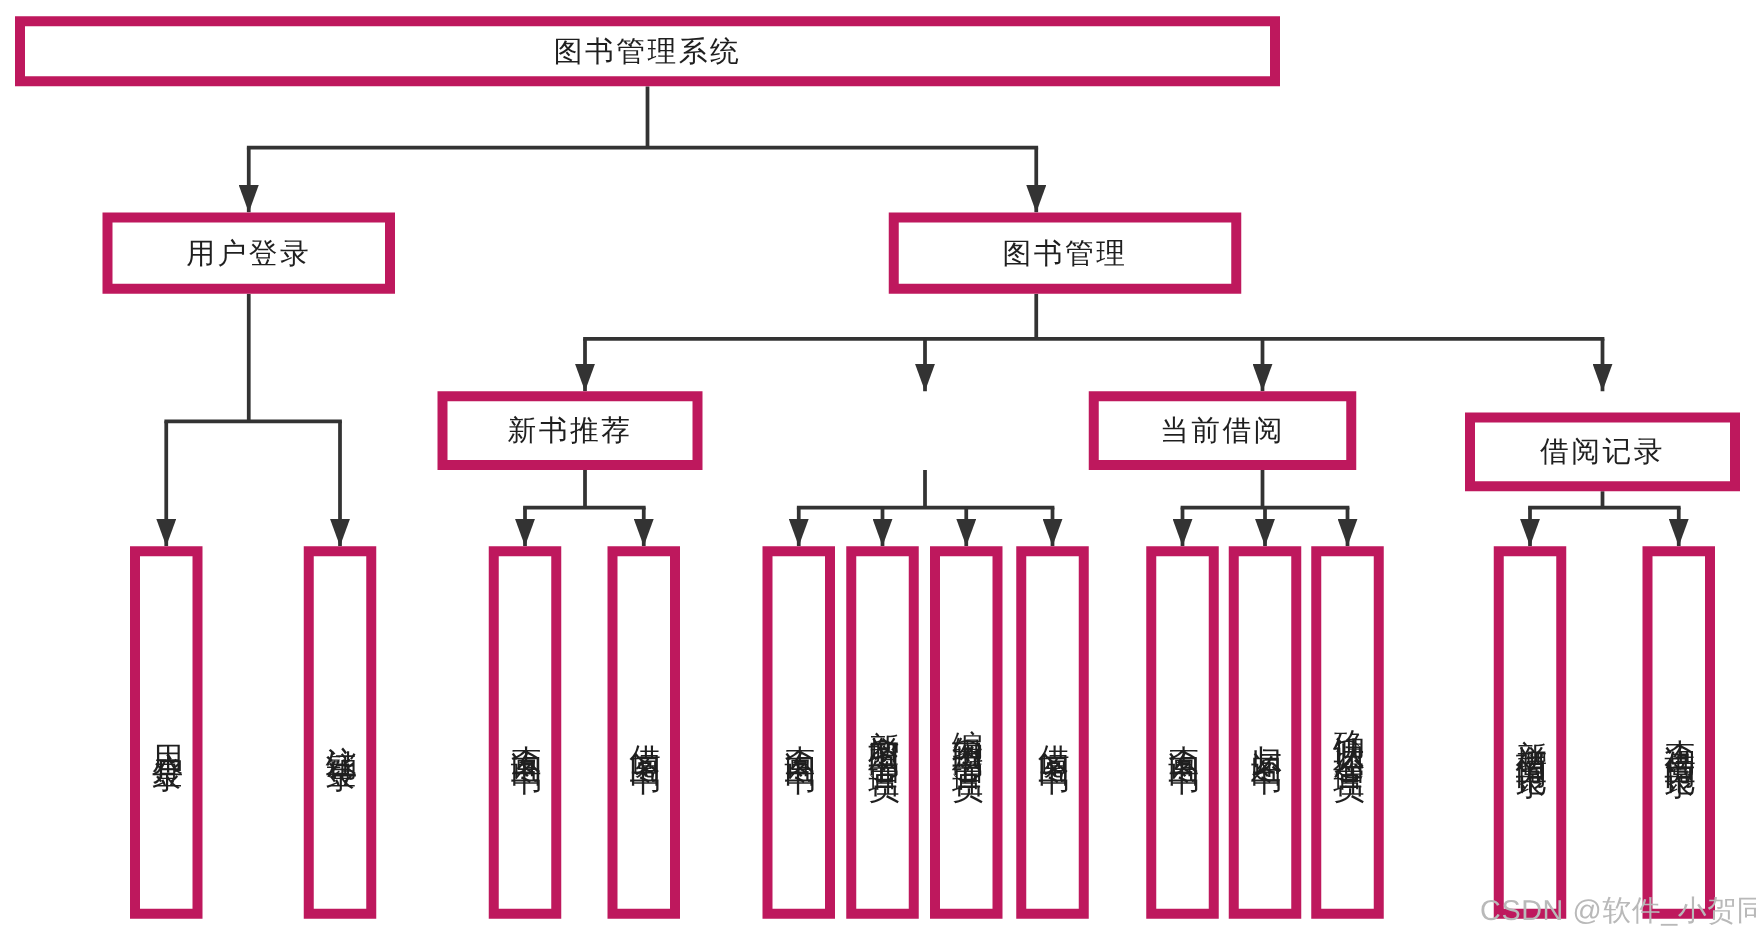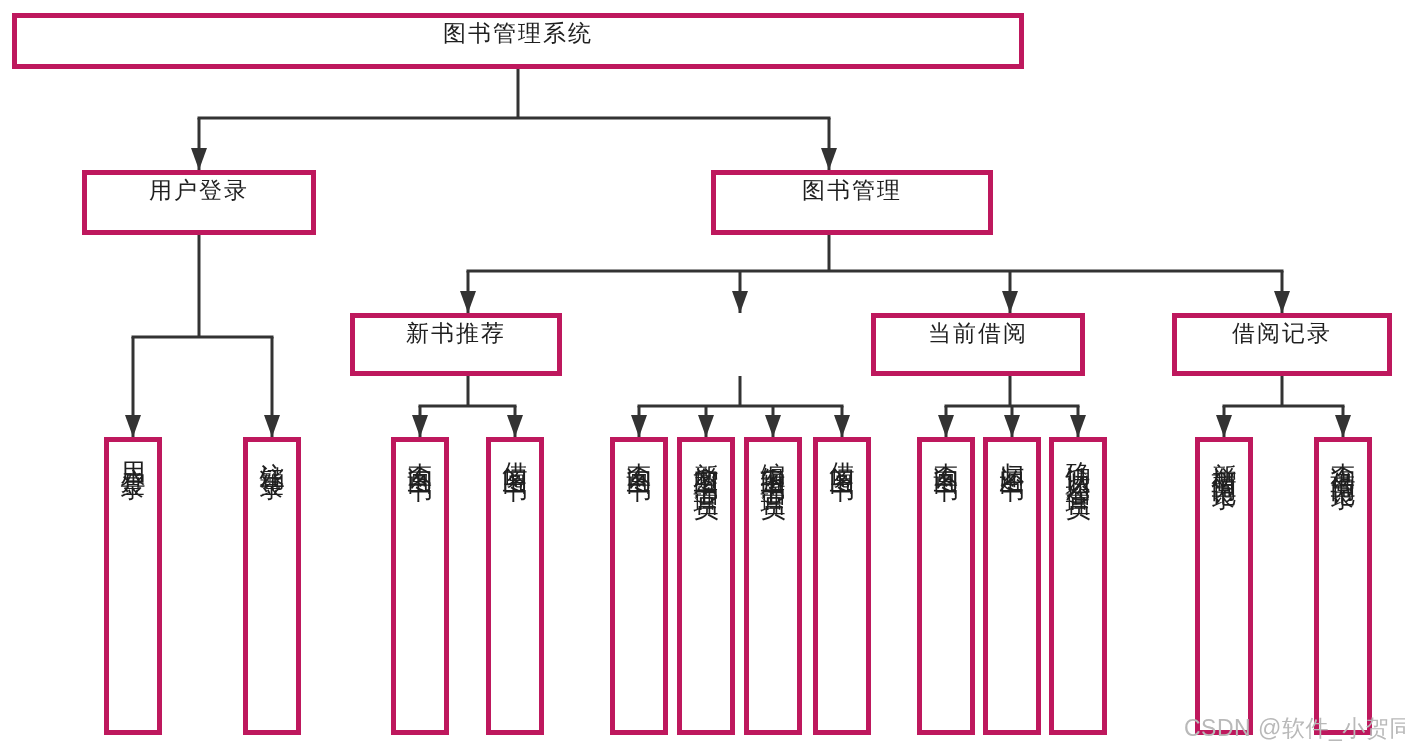--- a/index.html
+++ b/index.html
@@ -4,22 +4,22 @@
 <style>
   html,body { margin:0; padding:0; background:#ffffff; }
   .canvas {
     position:relative; width:1405px; height:747px;
     background:#ffffff; overflow:hidden;
     font-family:"Liberation Sans", sans-serif; color:#1f1f1f;
   }
   .connectors { position:absolute; left:0; top:0; width:1405px; height:747px; }
   .box {
     position:absolute; box-sizing:border-box;
-    background:#ffffff; border:5px solid #be185d;
-    display:flex; justify-content:center;
+    background:#ffffff; border:8px solid #be185d;
+    display:flex; align-items:center; justify-content:center;
   }
   .hlabel { font-size:23px; letter-spacing:2px; white-space:nowrap; }
   .vlabel {
     writing-mode:vertical-rl; text-orientation:mixed;
     font-size:25px; letter-spacing:5px; line-height:1; white-space:nowrap;
   }
   .watermark {
     position:absolute; left:1184px; top:713px; z-index:5;
     font-size:23px; letter-spacing:0.5px; color:#b9b9b9; white-space:nowrap;
   }
@@ -101,21 +101,21 @@
   <div class="box" style="left:711px;top:170px;width:282px;height:65px">
     <span class="hlabel">图书管理</span>
   </div>
 
   <div class="box" style="left:350px;top:313px;width:212px;height:63px">
     <span class="hlabel">新书推荐</span>
   </div>
   <div class="box" style="left:871px;top:313px;width:214px;height:63px">
     <span class="hlabel">当前借阅</span>
   </div>
-  <div class="box" style="left:1172px;top:313px;width:220px;height:63px">
+  <div class="box" style="left:1172px;top:330px;width:220px;height:63px">
     <span class="hlabel">借阅记录</span>
   </div>
 
   <div class="box" style="left:104px;top:437px;width:58px;height:298px">
     <span class="vlabel">用户登录</span>
   </div>
   <div class="box" style="left:243px;top:437px;width:58px;height:298px">
     <span class="vlabel">注销登录</span>
   </div>
 

